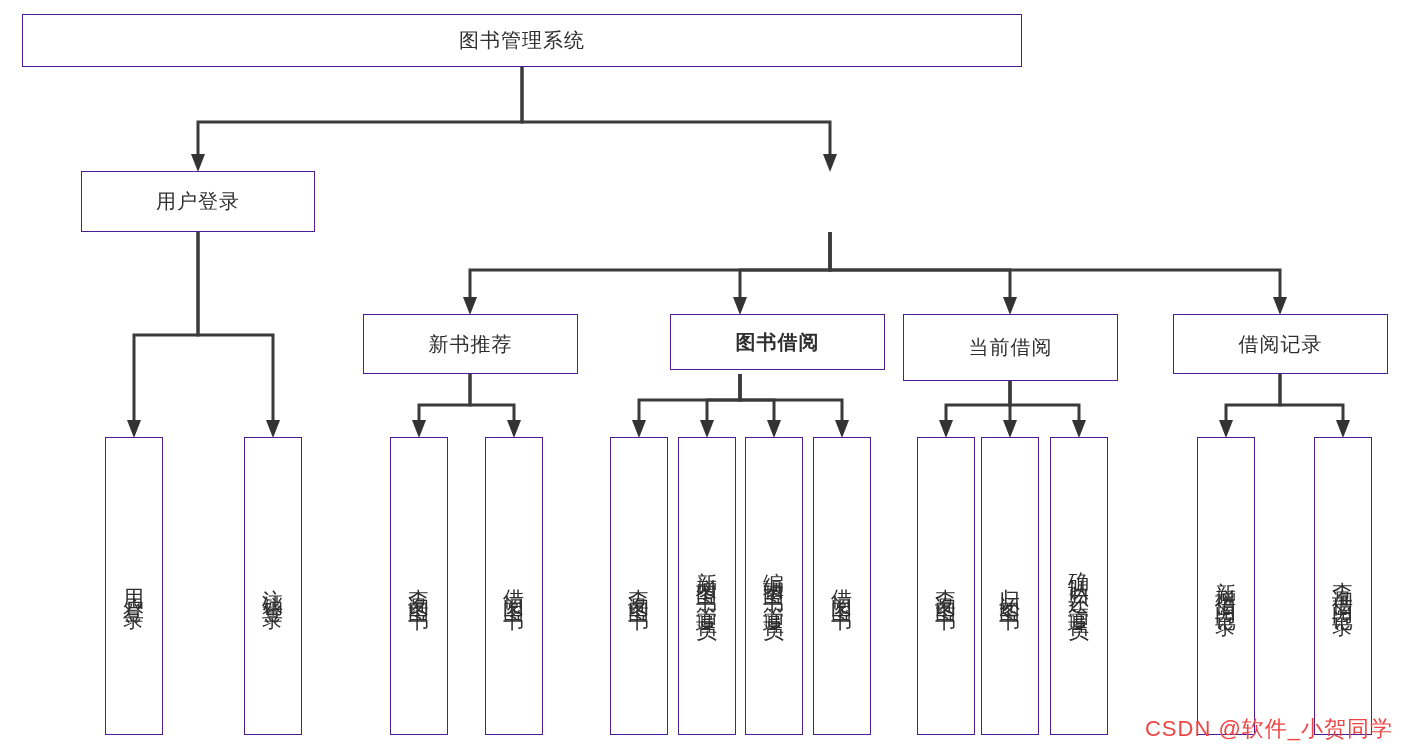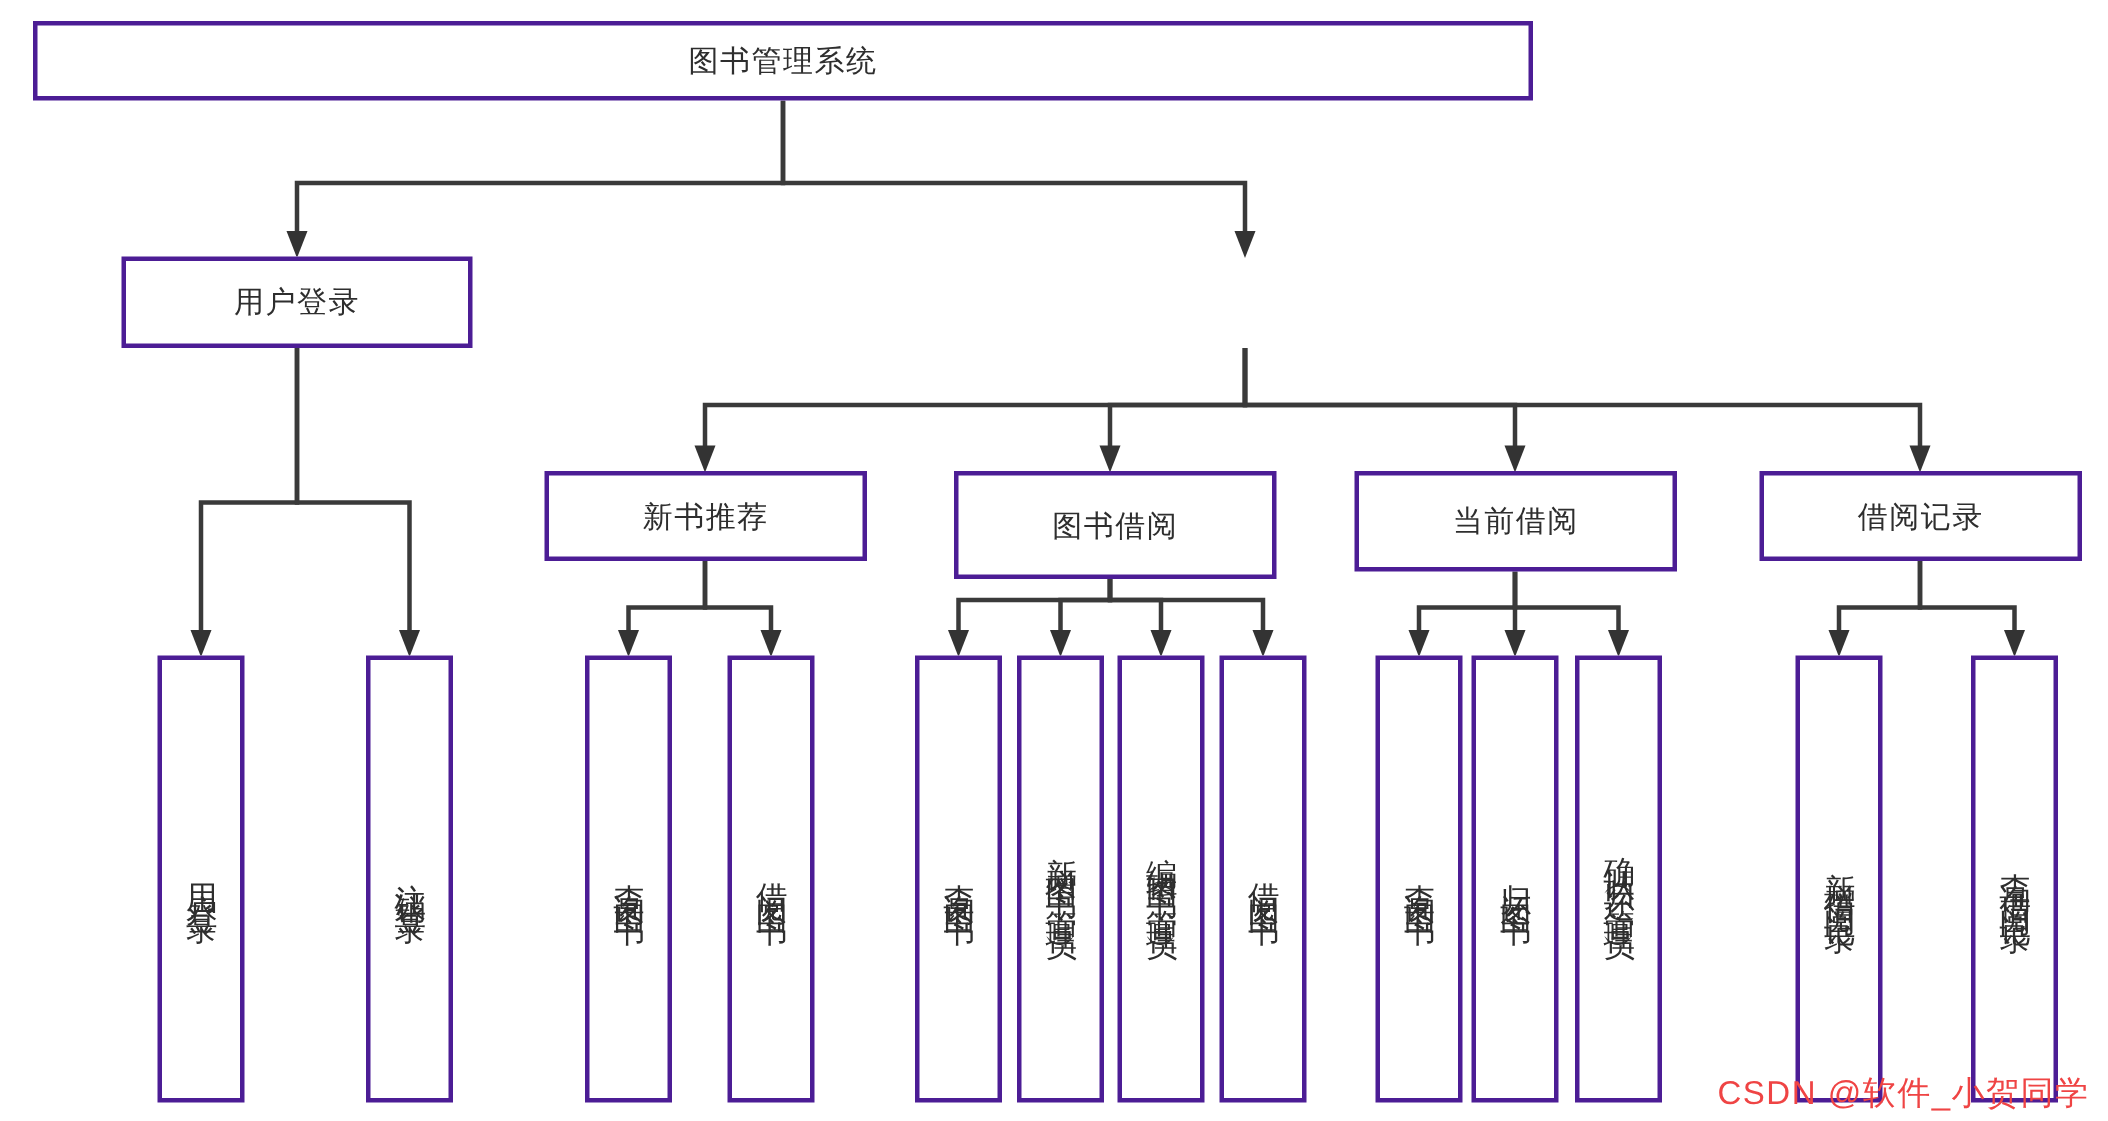--- a/index.html
+++ b/index.html
@@ -30,21 +30,21 @@
     stroke-linejoin: miter;
   }
   .connectors polygon {
     fill: #333333;
     stroke: none;
   }
   .node {
     position: absolute;
     box-sizing: border-box;
     background: #ffffff;
-    border: 3px solid #4c1d95;
+    border: 1px solid #4c1d95;
     display: flex;
     align-items: center;
     justify-content: center;
     color: #2e2e2e;
     font-size: 20px;
     letter-spacing: 1px;
     white-space: nowrap;
   }
   .node.leaf {
     writing-mode: vertical-rl;
@@ -114,21 +114,21 @@
     <path d="M1280 374 V405 H1343 V421"></path>
     <polygon points="1219,420 1233,420 1226,438"></polygon>
     <polygon points="1336,420 1350,420 1343,438"></polygon>
   </svg>
 
   <div class="node" style="left:22px; top:14px; width:1000px; height:53px;">图书管理系统</div>
 
   <div class="node" style="left:81px; top:171px; width:234px; height:61px;">用户登录</div>
 
   <div class="node" style="left:363px; top:314px; width:215px; height:60px;">新书推荐</div>
-  <div class="node" style="left:636px; top:314px; width:215px; height:72px;">图书借阅</div>
+  <div class="node" style="left:670px; top:314px; width:215px; height:56px;font-weight:bold;">图书借阅</div>
   <div class="node" style="left:903px; top:314px; width:215px; height:67px;">当前借阅</div>
   <div class="node" style="left:1173px; top:314px; width:215px; height:60px;">借阅记录</div>
 
   <div class="node leaf" style="left:105px; top:437px; width:58px; height:298px;">用户登录</div>
   <div class="node leaf" style="left:244px; top:437px; width:58px; height:298px;">注销登录</div>
 
   <div class="node leaf" style="left:390px; top:437px; width:58px; height:298px;">查询图书</div>
   <div class="node leaf" style="left:485px; top:437px; width:58px; height:298px;">借阅图书</div>
 
   <div class="node leaf" style="left:610px; top:437px; width:58px; height:298px;">查询图书</div>

